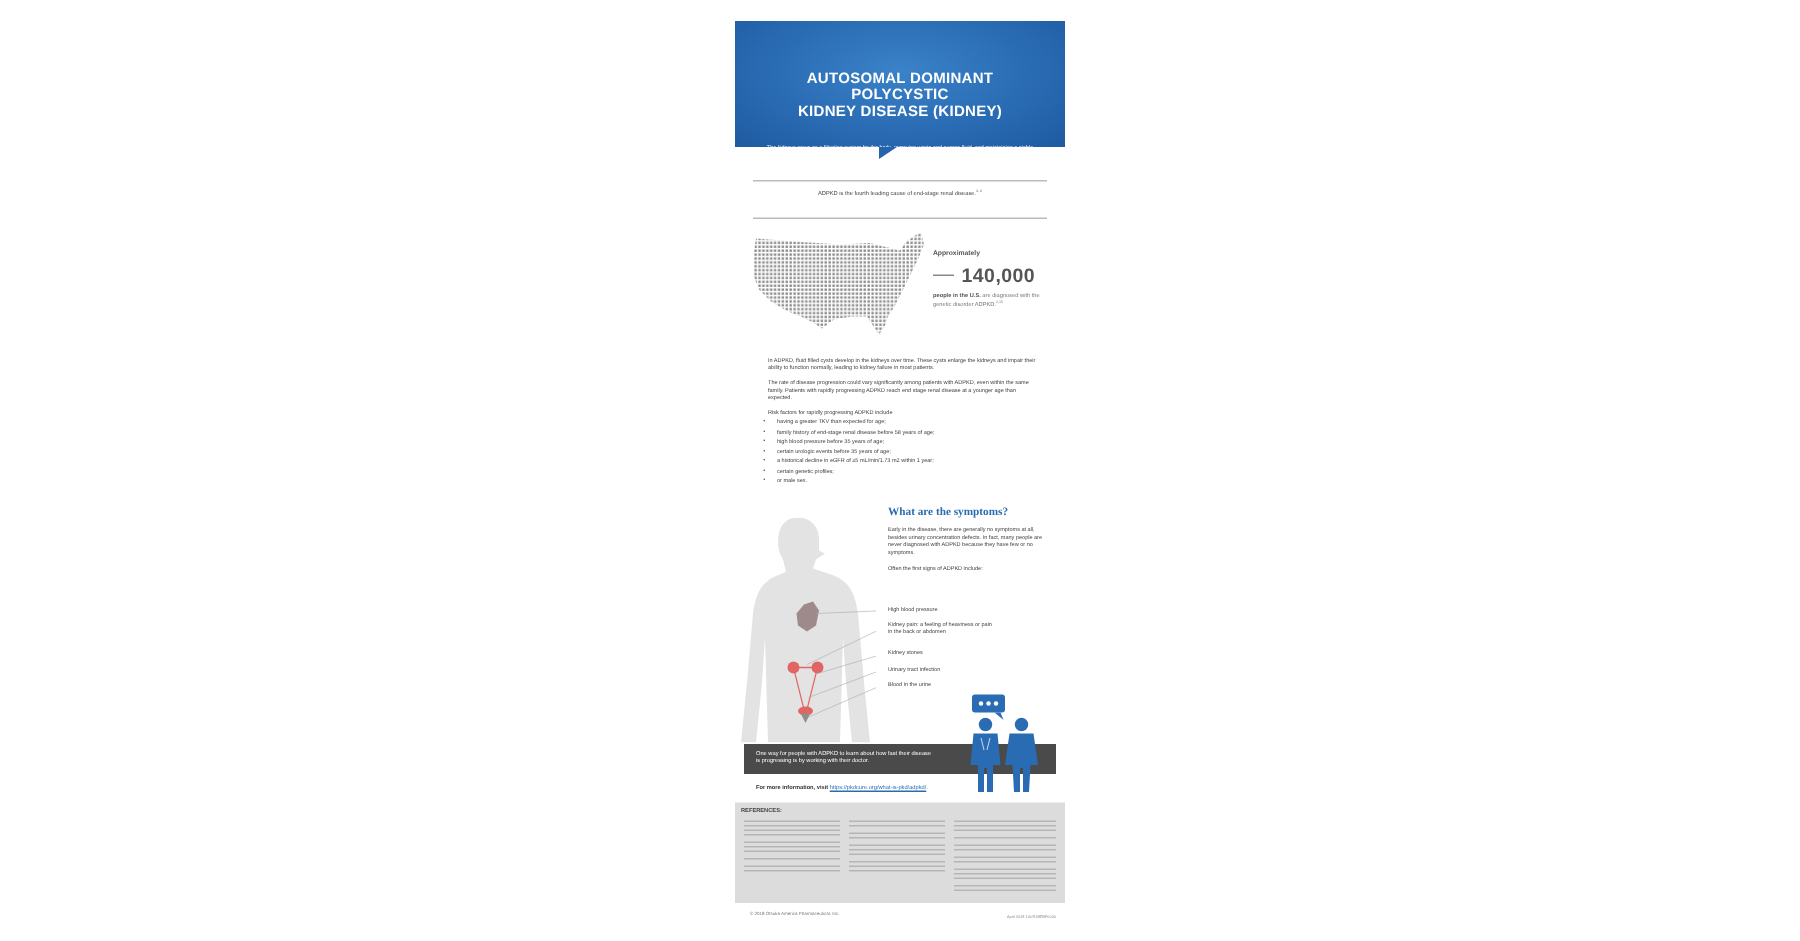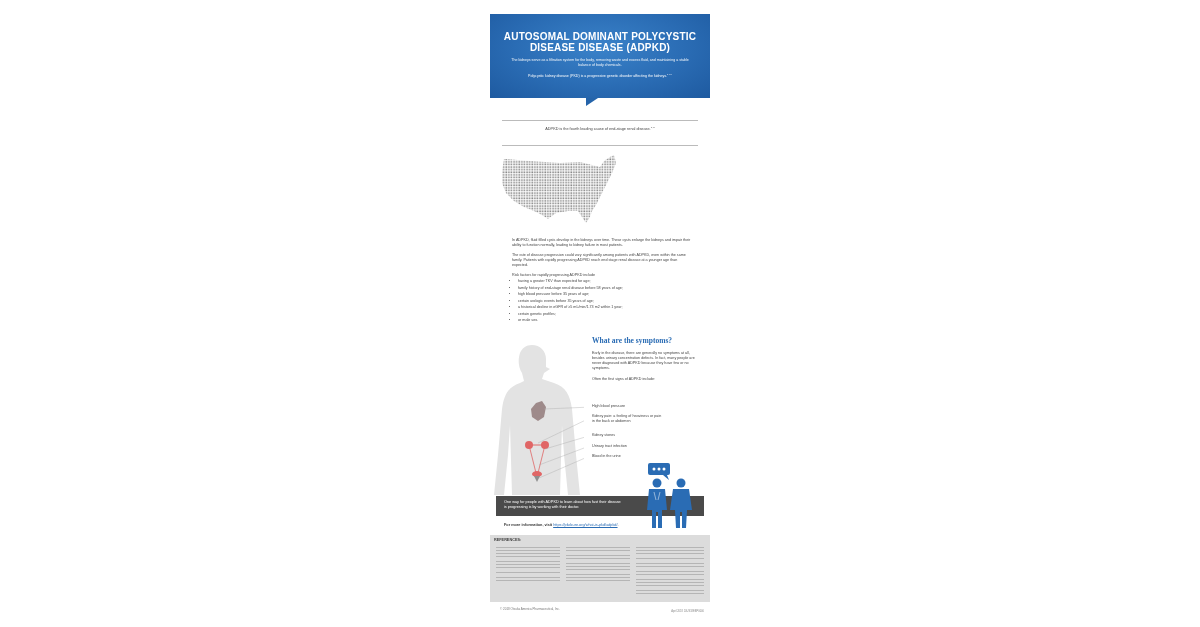--- a/index.html
+++ b/index.html
@@ -1,21 +1,21 @@
 <!DOCTYPE html>
 <html><head>
 <meta charset="utf-8">
 <style>
   html, body { margin:0; padding:0; background:#ffffff; }
   body { width:1200px; height:627px; position:relative; overflow:hidden; font-family:"Liberation Sans", sans-serif; color:#333; }
   .page { position:absolute; left:490px; top:0; width:220px; height:627px; }
 
   .hero { position:absolute; left:0; top:14px; width:220px; height:84px;
     background: radial-gradient(ellipse at 50% 40%, #3a82c9 0%, #2a6cb4 55%, #1e5aa0 100%); color:#fff; text-align:center; }
-  .hero h1 { margin:0; padding-top:17px; font-size:10px; line-height:11px; font-weight:bold; letter-spacing:0.2px; }
+  .hero h1 { margin:16px; padding-top:17px; font-size:10px; line-height:11px; font-weight:bold; letter-spacing:0.2px; }
   .hero .sub { font-size:3.6px; line-height:5px; margin:5px 16px 0; opacity:0.95; }
   .hero .sub2 { font-size:3.6px; line-height:5px; margin:4px 10px 0; }
   .hero-tail2 { position:absolute; left:96px; top:98px; width:12px; height:8px; background:#2564aa; clip-path:polygon(0 0,100% 0,0 100%); }
 
   .rule { position:absolute; left:12px; width:196px; height:1px; background:#bbb; }
   .fact { position:absolute; left:0; top:126px; width:220px; text-align:center; font-size:3.8px; color:#444; }
 
   .map { position:absolute; left:10px; top:153px; width:122px; height:72px; }
   .stat { position:absolute; left:132px; top:166px; width:80px; }
   .stat .approx { font-size:4.5px; font-weight:bold; color:#555; }
@@ -54,40 +54,48 @@
   .footer-right { position:absolute; right:6px; top:610px; font-size:2.6px; color:#888; }
 </style>
 </head>
 <body>
 
 <div class="page">
 
   <div class="hero">
     <h1>
       <div>AUTOSOMAL DOMINANT POLYCYSTIC</div>
-      <div>DISEASE DISEASE (ADPKD)</div>
+      <div>KIDNEY DISEASE (KIDNEY)</div>
     </h1>
     <div class="sub">The kidneys serve as a filtration system for the body, removing waste and excess fluid, and maintaining a stable balance of body chemicals.</div>
     <div class="sub2"><span>Polycystic kidney disease (PKD) is a progressive genetic disorder affecting the kidneys.</span><sup>1-14</sup></div>
   </div>
   <div class="hero-tail2"></div>
 
   <div class="rule" style="top:120px"></div>
   <div class="fact"><span>ADPKD is the fourth leading cause of end-stage renal disease.</span><sup>1, 2</sup></div>
   <div class="rule" style="top:145px"></div>
 
   <svg class="map" viewBox="0 0 122 72">
     <defs>
       <pattern id="dots" width="2.6" height="2.6" patternUnits="userSpaceOnUse">
         <rect x="0.3" y="0.3" width="1.6" height="1.6" fill="#8a8a8a"></rect>
       </pattern>
     </defs>
     <path fill="url(#dots)" d="M4,6 L30,8 L60,10 L80,9 L92,12 L100,14 L104,8 L110,4 L114,2 L116,10 L112,20 L108,28 L104,36 L100,44 L96,52 L92,58 L90,64 L86,70 L82,64 L78,58 L68,58 L56,60 L48,66 L42,62 L34,58 L24,54 L14,48 L6,40 L2,30 L2,18 Z"></path>
   </svg>
 
+  <div class="stat">
+    <div class="approx">Approximately</div>
+    <div class="num-row">
+      <div class="dash"></div>
+      <div class="num">140,000</div>
+    </div>
+    <div class="desc"><b>people in the U.S.</b><span> are diagnosed with the genetic disorder ADPKD.</span><sup>2,15</sup></div>
+  </div>
 
   <div class="body-text" style="top:238px">
     <p>In ADPKD, fluid filled cysts develop in the kidneys over time. These cysts enlarge the kidneys and impair their ability to function normally, leading to kidney failure in most patients.</p>
     <p>The rate of disease progression could vary significantly among patients with ADPKD, even within the same family. Patients with rapidly progressing ADPKD reach end stage renal disease at a younger age than expected.</p>
     <div>Risk factors for rapidly progressing ADPKD include</div>
     <ul>
       <li>having a greater TKV than expected for age;</li>
       <li>family history of end-stage renal disease before 58 years of age;</li>
       <li>high blood pressure before 35 years of age;</li>
       <li>certain urologic events before 35 years of age;</li>

